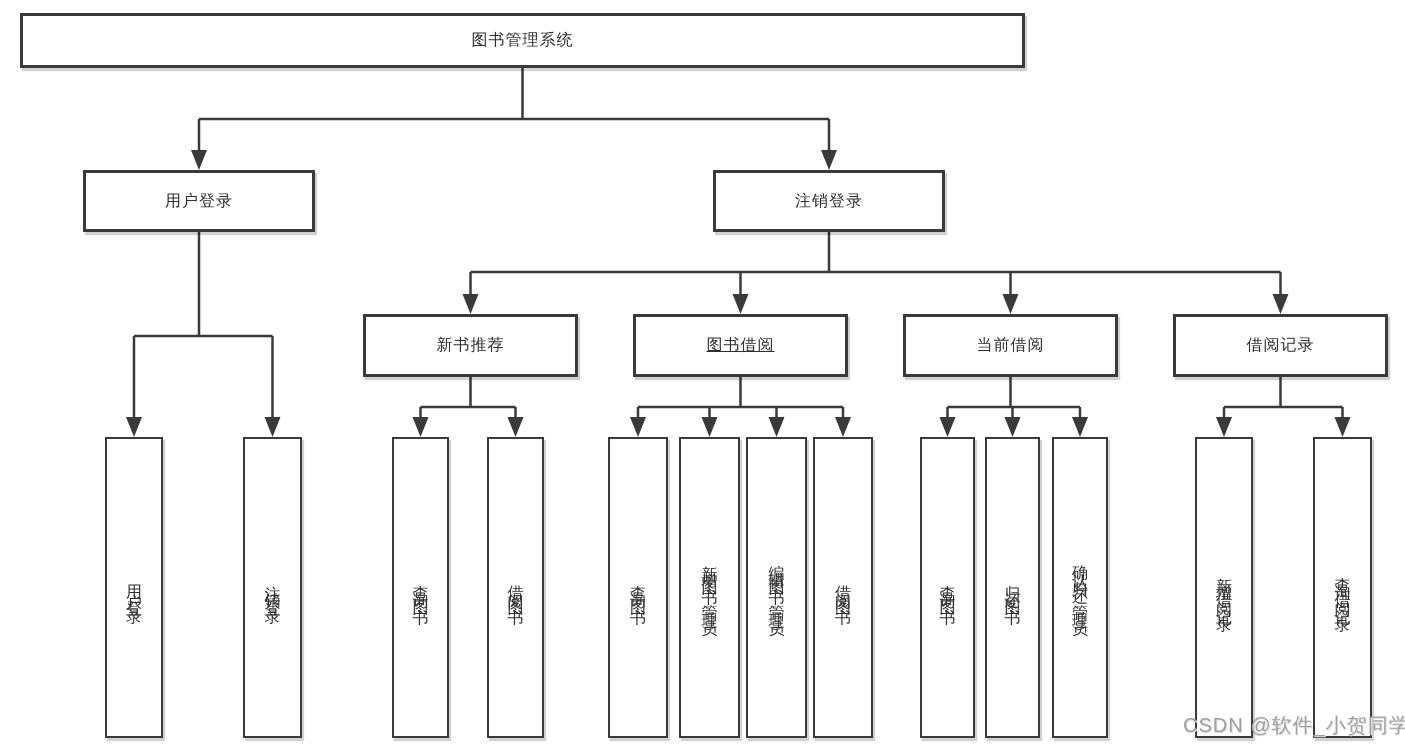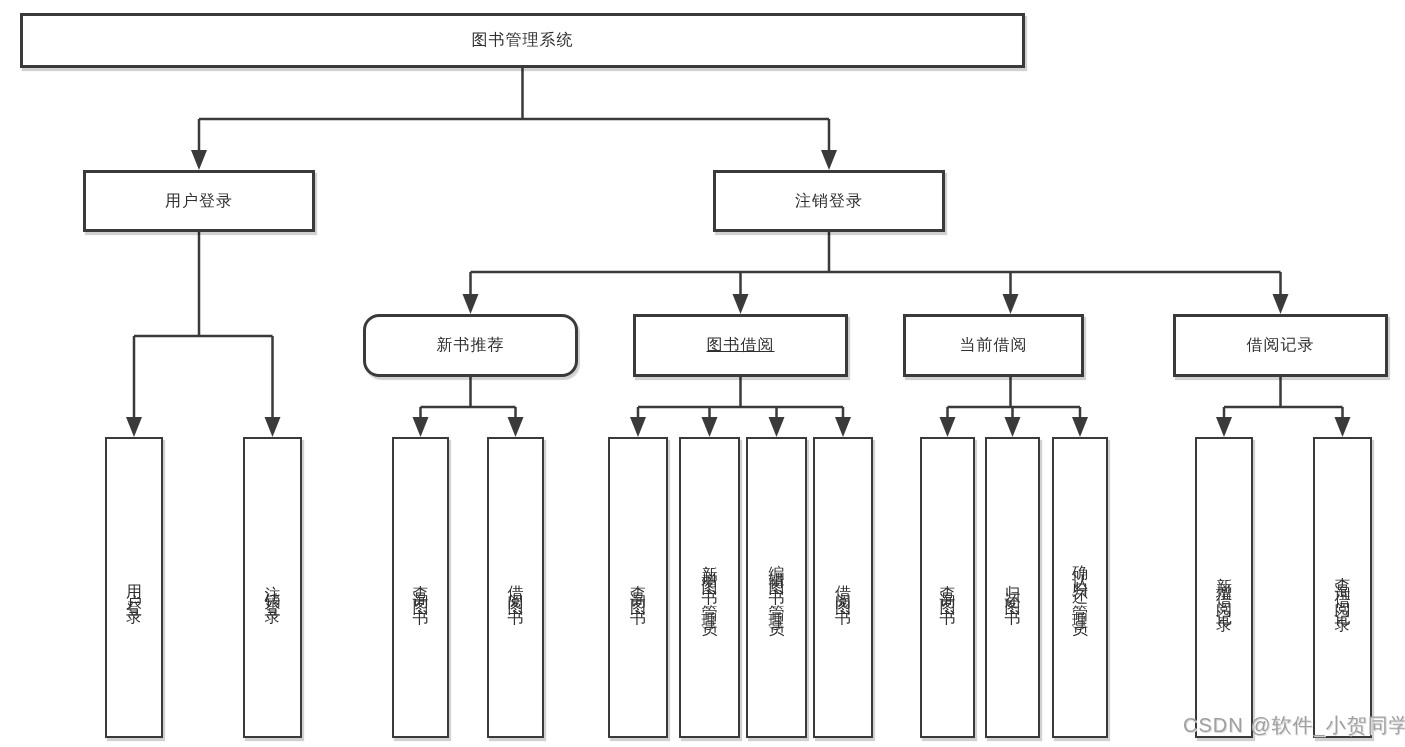--- a/index.html
+++ b/index.html
@@ -97,27 +97,27 @@
     <span>图书管理系统</span>
   </div>
 
   <div class="node" style="left:83px;top:170px;width:232px;height:62px;">
     <span>用户登录</span>
   </div>
   <div class="node" style="left:713px;top:170px;width:232px;height:62px;">
     <span>注销登录</span>
   </div>
 
-  <div class="node" style="left:363px;top:314px;width:215px;height:63px;border-radius:16px;">
+  <div class="node" style="left:363px;top:314px;width:215px;height:63px;">
     <span>新书推荐</span>
   </div>
   <div class="node" style="left:633px;top:314px;width:215px;height:63px;text-decoration:underline;">
     <span>图书借阅</span>
   </div>
-  <div class="node" style="left:903px;top:314px;width:181px;height:63px;">
+  <div class="node" style="left:903px;top:314px;width:215px;height:63px;">
     <span>当前借阅</span>
   </div>
   <div class="node" style="left:1173px;top:314px;width:215px;height:63px;">
     <span>借阅记录</span>
   </div>
 
   <div class="node leaf" style="left:105px;top:437px;width:58px;height:301px;">
     <span class="vtext">用户登录</span>
   </div>
   <div class="node leaf" style="left:243px;top:437px;width:59px;height:301px;">

